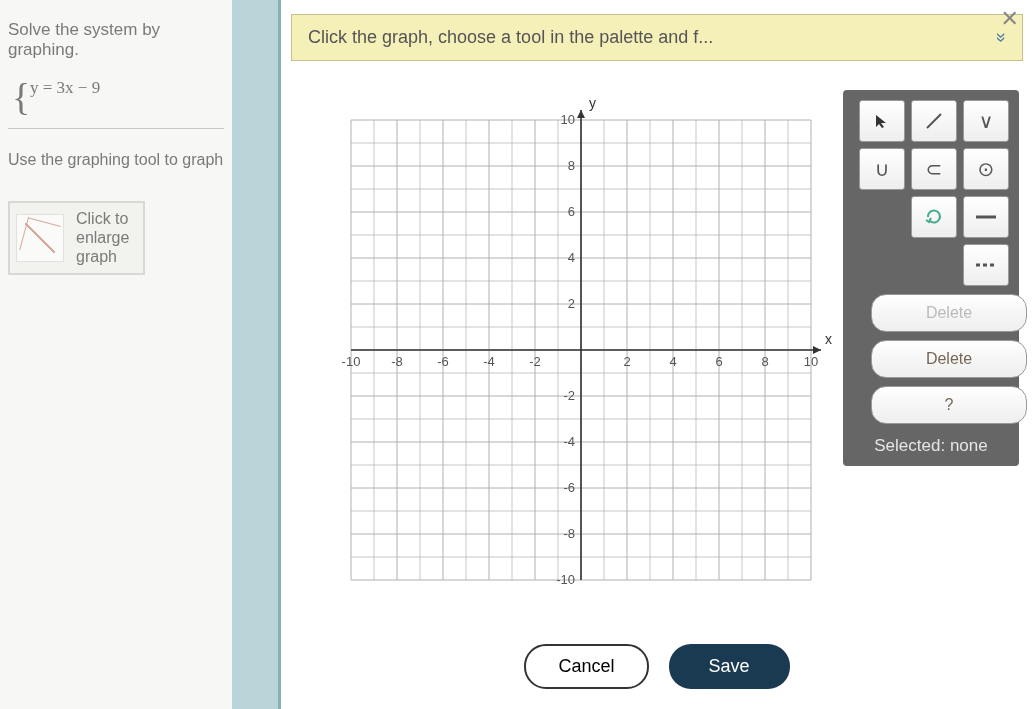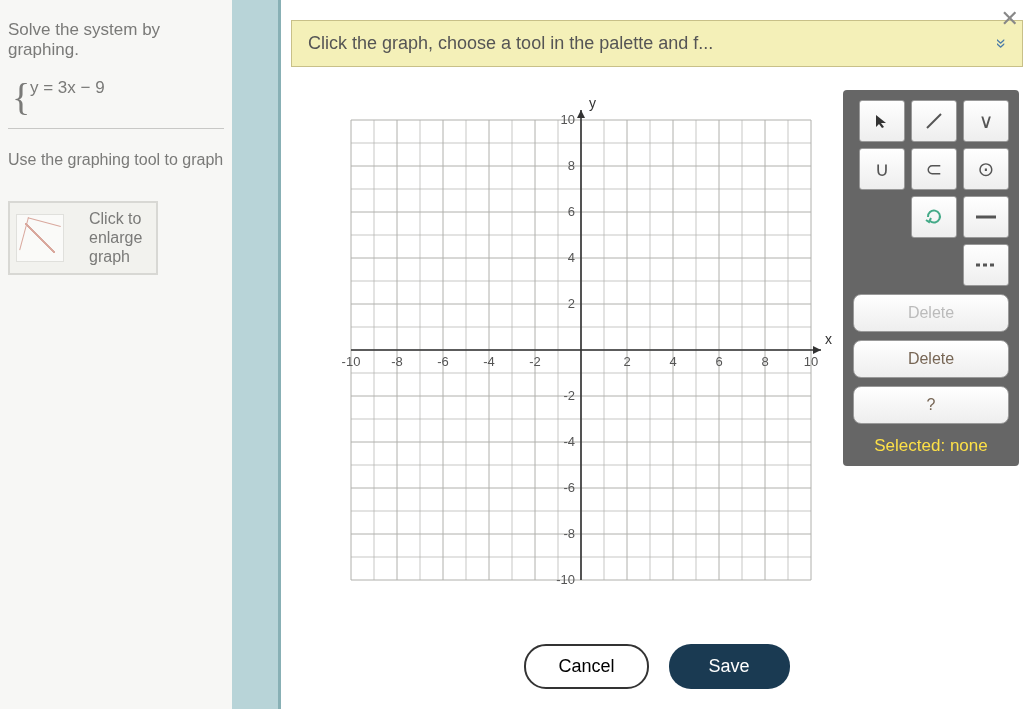--- a/index.html
+++ b/index.html
@@ -1,40 +1,40 @@
 <!DOCTYPE html>
 <html><head>
 <meta charset="utf-8">
 <style>
 * { box-sizing: border-box; margin: 0; padding: 0; }
 body { font-family: Arial, sans-serif; background: #b8d4d8; width: 1033px; height: 709px; overflow: hidden; position: relative; }
 .left-panel { position: absolute; left: 0; top: 0; width: 232px; height: 709px; background: #f7f7f5; padding: 20px 8px; color: #7a7a78; }
 .instruction { font-size: 17px; margin-bottom: 18px; }
 .system { margin-bottom: 30px; font-size: 17px; position: relative; padding-left: 22px; }
 .brace { position: absolute; left: 4px; top: 0; font-size: 38px; line-height: 38px; font-family: serif; }
-.eq-row { margin-bottom: 4px; }
+.eq-row { margin-bottom: 4px; font-family: Liberation Serif, serif; }
 .divider { border-top: 1px solid #c8c8c6; margin: 30px 0 22px; }
 .tool-instruction { font-size: 16px; margin-bottom: 32px; }
-.enlarge-btn { display: inline-flex; align-items: center; gap: 25px; border: 2px solid #d8d8d4; padding: 6px 14px 6px 6px; background: #f2f2ee; cursor: pointer; }
+.enlarge-btn { display: inline-flex; align-items: center; gap: 12px; border: 2px solid #d8d8d4; padding: 6px 14px 6px 6px; background: #f2f2ee; cursor: pointer; }
 .enlarge-icon { width: 48px; height: 48px; background: #fafaf8; border: 1px solid #e0e0dc; position: relative; }
 .enlarge-icon::before, .enlarge-icon::after { content: ''; position: absolute; }
 .enlarge-icon::before { left: 6px; top: 6px; right: 6px; bottom: 6px; border-left: 1px solid #d9a89d; border-top: 1px solid #d9a89d; transform: rotate(15deg); }
 .enlarge-icon::after { left: 8px; top: 8px; right: 8px; bottom: 8px; background: linear-gradient(45deg, transparent 48%, #d9a89d 48%, #d9a89d 52%, transparent 52%); }
 .enlarge-text { font-size: 16px; line-height: 1.2; }
 .right-panel { position: absolute; left: 278px; top: 0; right: 0; height: 709px; background: #fff; border-left: 3px solid #88b0b5; }
 .close-x { position: absolute; right: 14px; top: 6px; font-size: 22px; color: #888; cursor: pointer; }
-.banner { margin: 20px 10px 0; background: #f4f0b8; border: 1px solid #c8c088; padding: 12px 16px; font-size: 18px; color: #555; display: flex; justify-content: space-between; align-items: center; }
+.banner { margin: 14px 10px 0; background: #f4f0b8; border: 1px solid #c8c088; padding: 12px 16px; font-size: 18px; color: #555; display: flex; justify-content: space-between; align-items: center; }
 .expand-icon { color: #4a7ba8; font-size: 18px; transform: rotate(90deg); cursor: pointer; }
 .graph-area { position: absolute; left: 40px; top: 90px; }
 .palette { position: absolute; right: 14px; top: 90px; width: 176px; background: #666; border-radius: 4px; padding: 10px; }
 .palette-row { display: flex; gap: 6px; margin-bottom: 6px; justify-content: flex-end; }
 .tool-btn { width: 46px; height: 42px; background: linear-gradient(#fff, #eee); border: 1px solid #999; border-radius: 3px; display: flex; align-items: center; justify-content: center; font-size: 20px; color: #555; cursor: pointer; }
-.action-btn { display: block; width: 100%; height: 38px; margin-top: 8px; background: linear-gradient(#fff, #eee); border: 1px solid #999; border-radius: 8px; font-size: 16px; color: #776655; cursor: pointer; }
+.action-btn { display: block; width: 100%; height: 38px; margin-top: 8px; background: linear-gradient(#fff, #eee); border: 1px solid #999; border-radius: 15px; font-size: 16px; color: #776655; cursor: pointer; margin-left: 18px; }
 .action-btn:disabled { color: #bbb; }
-.selected-text { color: #fde047; text-align: center; font-size: 17px; margin-top: 12px; }
+.selected-text { color: #e5e5e5; text-align: center; font-size: 17px; margin-top: 12px; }
 .bottom-buttons { position: absolute; left: 0; right: 0; bottom: 20px; display: flex; justify-content: center; gap: 20px; }
 .btn-cancel { padding: 10px 32px; border: 2px solid #333; border-radius: 22px; background: #fff; font-size: 18px; cursor: pointer; }
 .btn-save { padding: 10px 40px; border: none; border-radius: 22px; background: #1a3a52; color: #fff; font-size: 18px; cursor: pointer; }
 svg { display: block; }
 </style>
 </head>
 <body>
 
 <div class="left-panel">
   <div class="instruction">Solve the system by graphing.</div>

